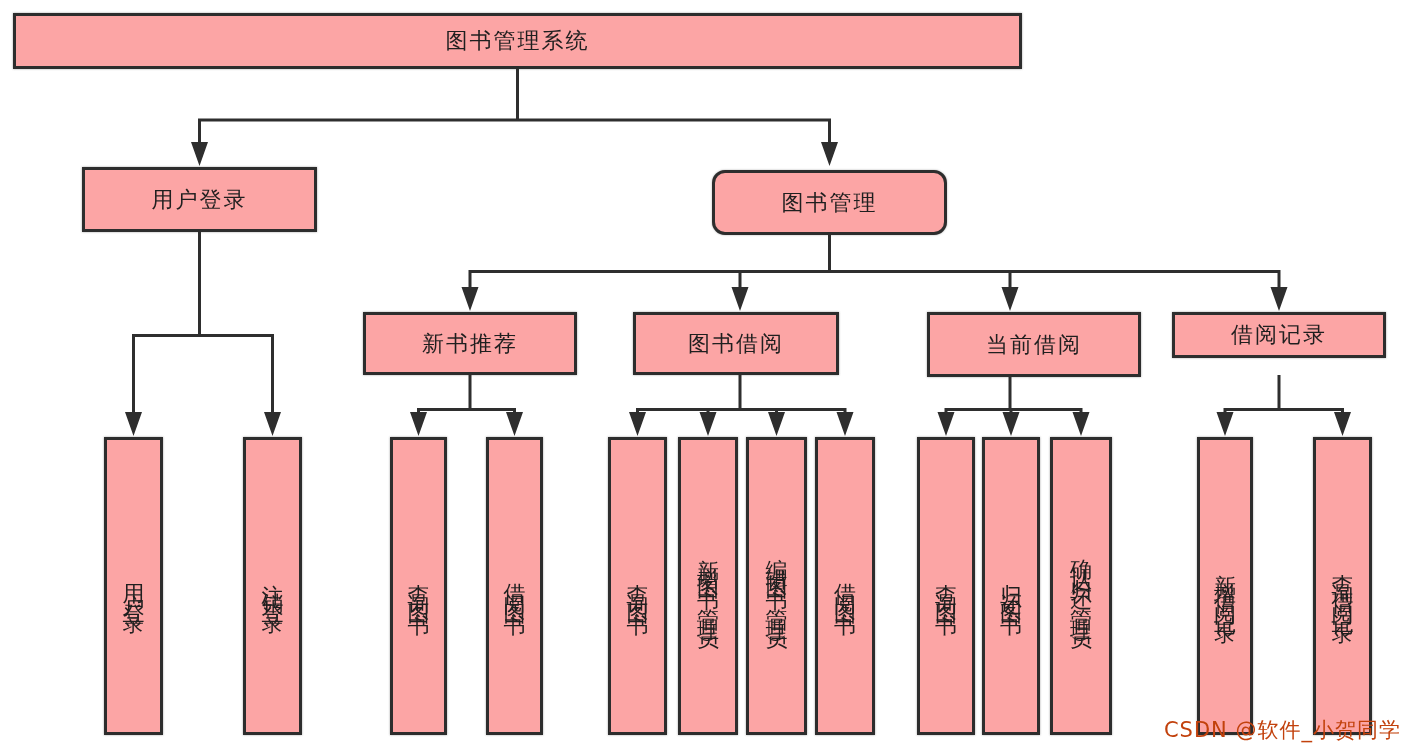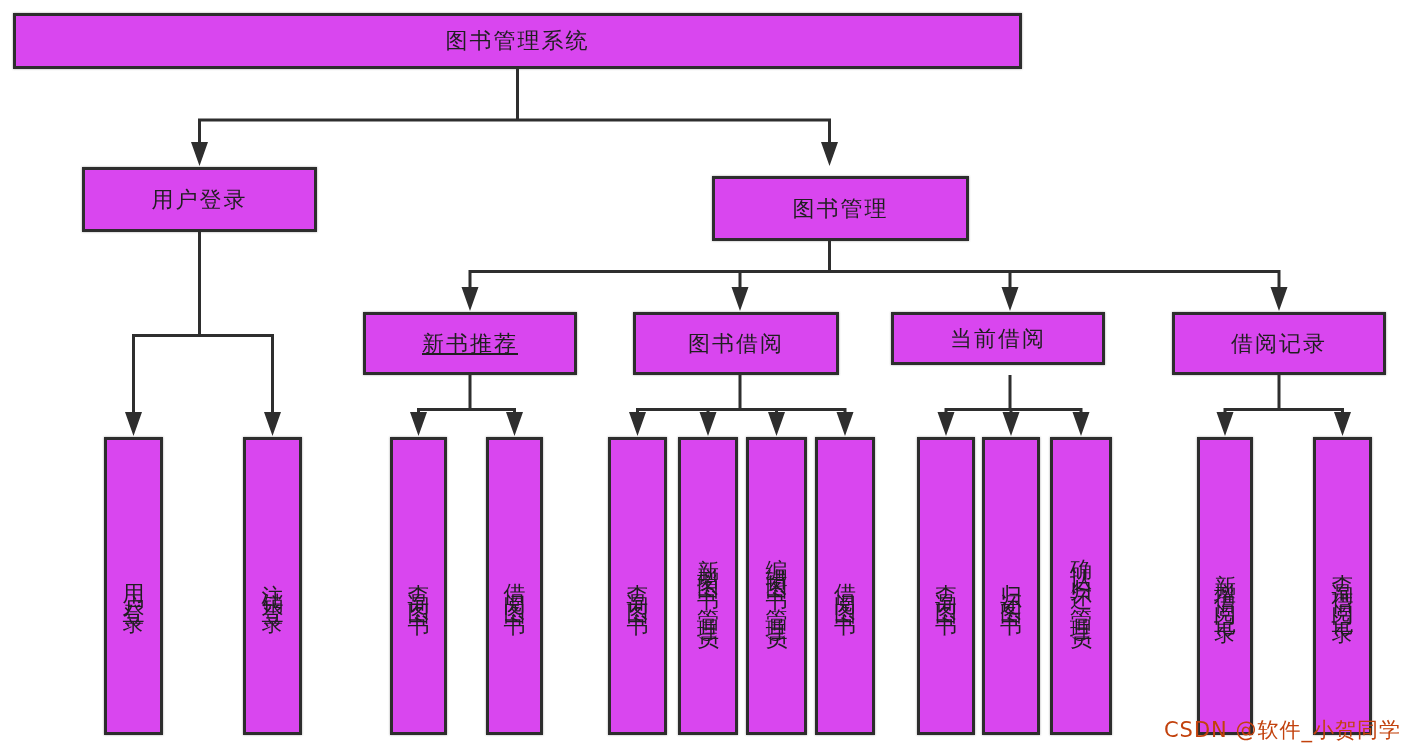--- a/index.html
+++ b/index.html
@@ -3,21 +3,21 @@
 <meta charset="utf-8">
 <style>
   html,body{margin:0;padding:0;}
   body{
     width:1405px;height:747px;background:#ffffff;overflow:hidden;position:relative;
     font-family:"DejaVu Sans","Liberation Sans",sans-serif;color:#1f1f1f;
   }
   #canvas{position:absolute;inset:0;width:1405px;height:747px;}
   #connectors{position:absolute;left:0;top:0;z-index:1;}
   .node{
-    position:absolute;box-sizing:border-box;background:#d946ef;
+    position:absolute;box-sizing:border-box;background:#fca5a5;
     border:3px solid #2d2d2d;z-index:2;
     display:flex;align-items:center;justify-content:center;
     box-shadow:0 0 2px rgba(60,60,60,0.45);
   }
   .hlabel{font-size:22px;letter-spacing:2px;line-height:1;white-space:nowrap;}
   .leaf .vlabel{
     writing-mode:vertical-rl;text-orientation:mixed;
     font-size:22px;letter-spacing:10px;line-height:1;white-space:nowrap;
   }
   #watermark{
@@ -54,34 +54,34 @@
       M1334 412L1351 412L1342.5 436Z" fill="#2e2e2e"></path>
   </svg>
 
   <div class="node" style="left:13px;top:13px;width:1009px;height:56px;">
     <span class="hlabel">图书管理系统</span>
   </div>
 
   <div class="node" style="left:82px;top:167px;width:235px;height:65px;">
     <span class="hlabel">用户登录</span>
   </div>
-  <div class="node" style="left:712px;top:176px;width:257px;height:65px;">
+  <div class="node" style="left:712px;top:170px;width:235px;height:65px;border-radius:13px;">
     <span class="hlabel">图书管理</span>
   </div>
 
-  <div class="node" style="left:363px;top:312px;width:214px;height:63px;text-decoration:underline;">
+  <div class="node" style="left:363px;top:312px;width:214px;height:63px;">
     <span class="hlabel">新书推荐</span>
   </div>
   <div class="node" style="left:633px;top:312px;width:206px;height:63px;">
     <span class="hlabel">图书借阅</span>
   </div>
-  <div class="node" style="left:891px;top:312px;width:214px;height:53px;">
+  <div class="node" style="left:927px;top:312px;width:214px;height:65px;">
     <span class="hlabel">当前借阅</span>
   </div>
-  <div class="node" style="left:1172px;top:312px;width:214px;height:63px;">
+  <div class="node" style="left:1172px;top:312px;width:214px;height:46px;">
     <span class="hlabel">借阅记录</span>
   </div>
 
   <div class="node leaf" style="left:104px;top:437px;width:59px;height:298px;">
     <span class="vlabel">用户登录</span>
   </div>
   <div class="node leaf" style="left:243px;top:437px;width:59px;height:298px;">
     <span class="vlabel">注销登录</span>
   </div>
 

